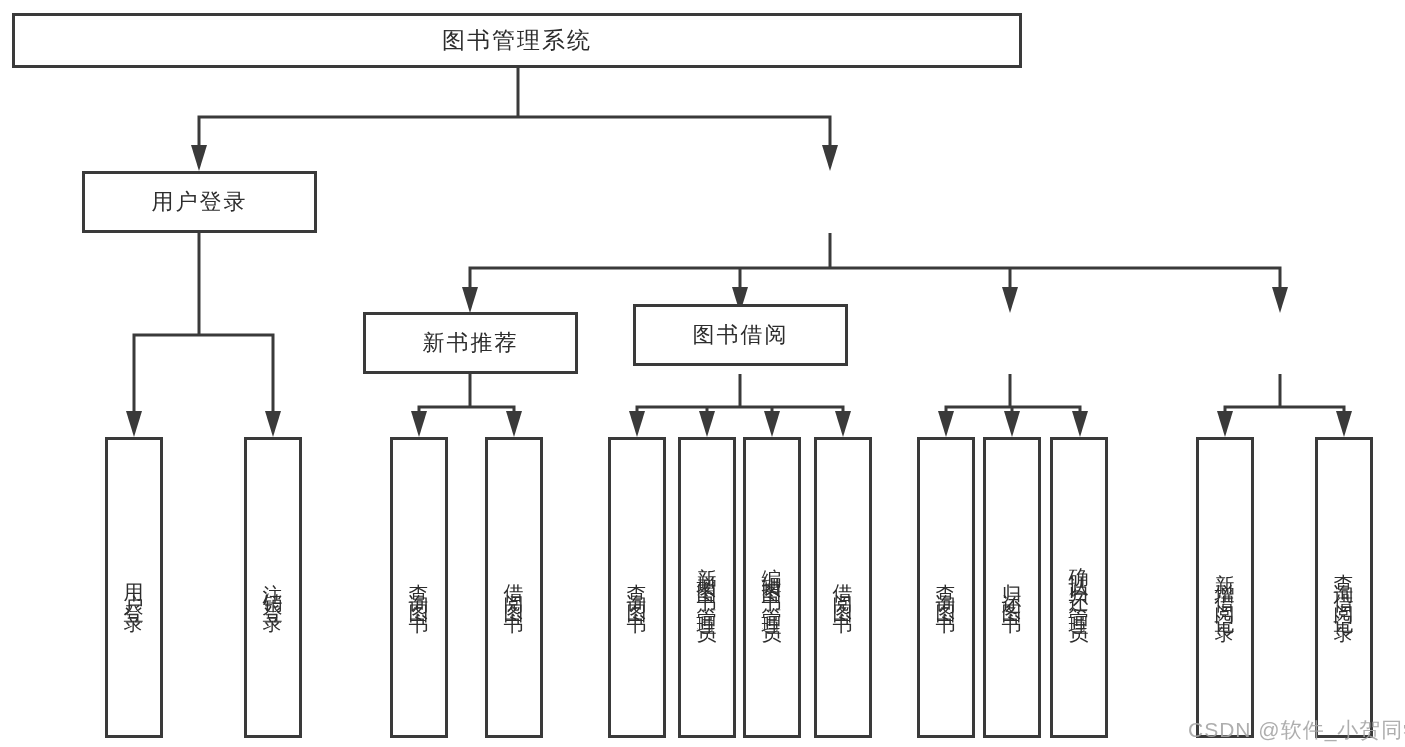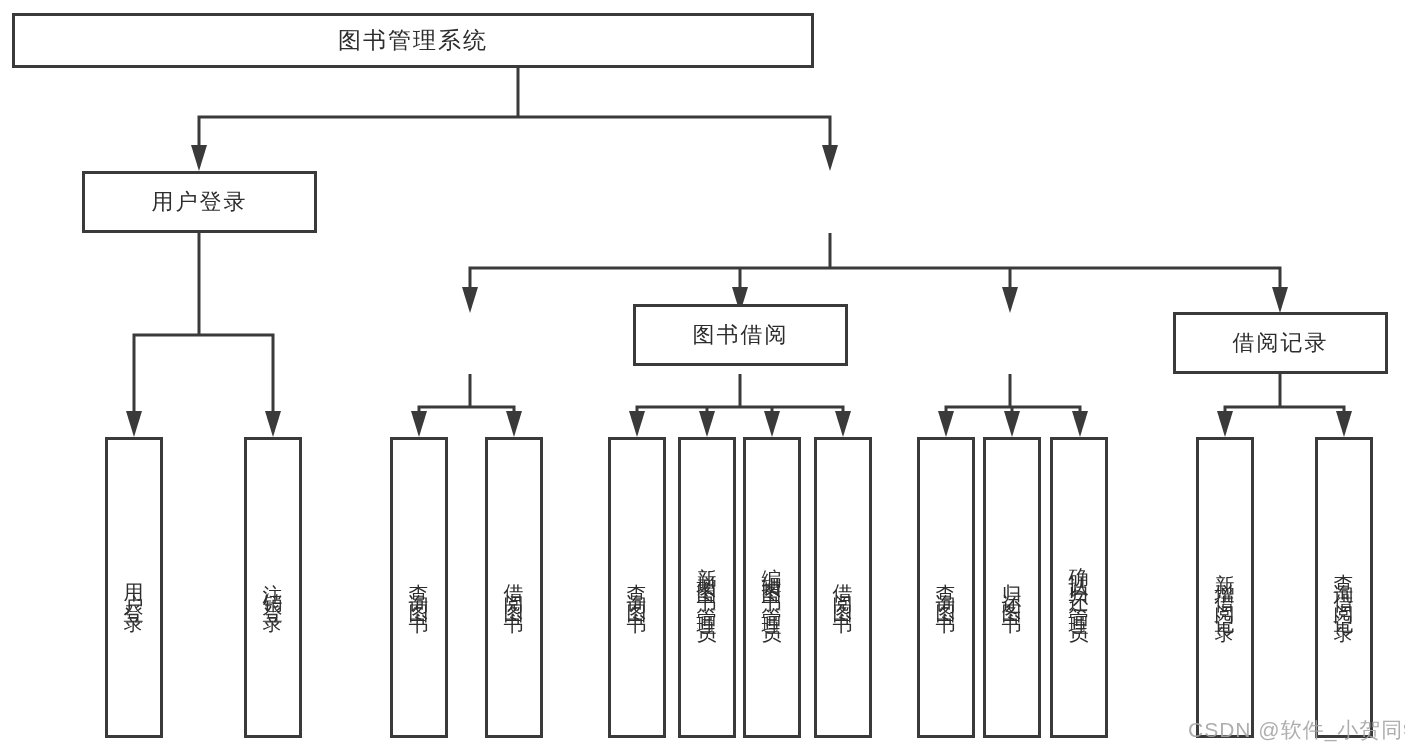--- a/index.html
+++ b/index.html
@@ -81,26 +81,26 @@
 
       <polygon points="938,411 954,411 946,437"></polygon>
       <polygon points="1004,411 1020,411 1012,437"></polygon>
       <polygon points="1072,411 1088,411 1080,437"></polygon>
 
       <polygon points="1217,411 1233,411 1225,437"></polygon>
       <polygon points="1336,411 1352,411 1344,437"></polygon>
     </g>
   </svg>
 
-  <div class="box h-box root-box" style="left:12px; top:13px; width:802px; height:55px;">图书管理系统</div>
+  <div class="box h-box root-box" style="left:12px; top:13px; width:1010px; height:55px;">图书管理系统</div>
 
   <div class="box h-box" style="left:82px; top:171px; width:235px; height:62px;">用户登录</div>
 
+  <div class="box h-box" style="left:363px; top:312px; width:215px; height:62px;">新书推荐</div>
   <div class="box h-box" style="left:633px; top:304px; width:215px; height:62px;">图书借阅</div>
-  <div class="box h-box" style="left:1173px; top:312px; width:215px; height:62px;">借阅记录</div>
 
   <div class="box v-box" style="left:105px; top:437px; width:58px; height:301px;">用户登录</div>
   <div class="box v-box" style="left:244px; top:437px; width:58px; height:301px;">注销登录</div>
 
   <div class="box v-box" style="left:390px; top:437px; width:58px; height:301px;">查询图书</div>
   <div class="box v-box" style="left:485px; top:437px; width:58px; height:301px;">借阅图书</div>
 
   <div class="box v-box" style="left:608px; top:437px; width:58px; height:301px;">查询图书</div>
   <div class="box v-box long" style="left:678px; top:437px; width:58px; height:301px;">新增图书（管理员）</div>
   <div class="box v-box long" style="left:743px; top:437px; width:58px; height:301px;">编辑图书（管理员）</div>

